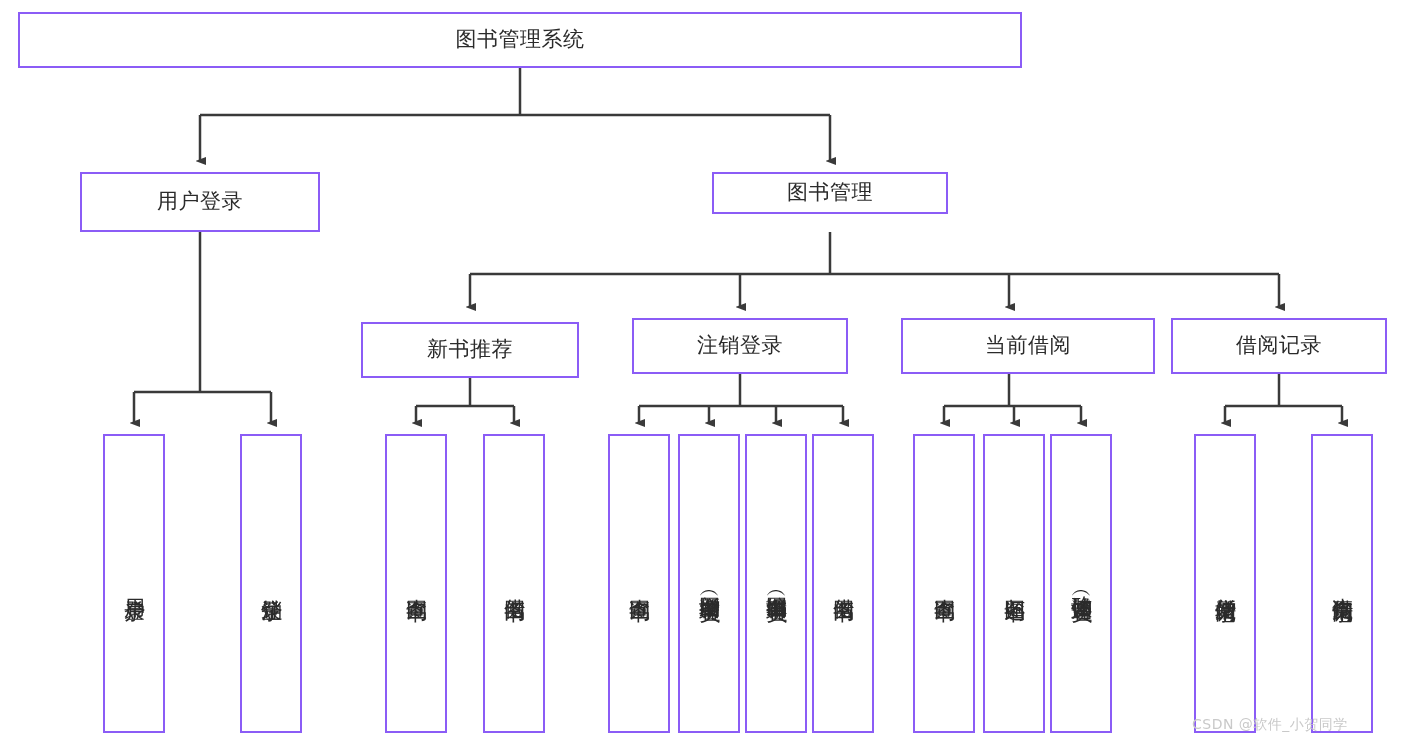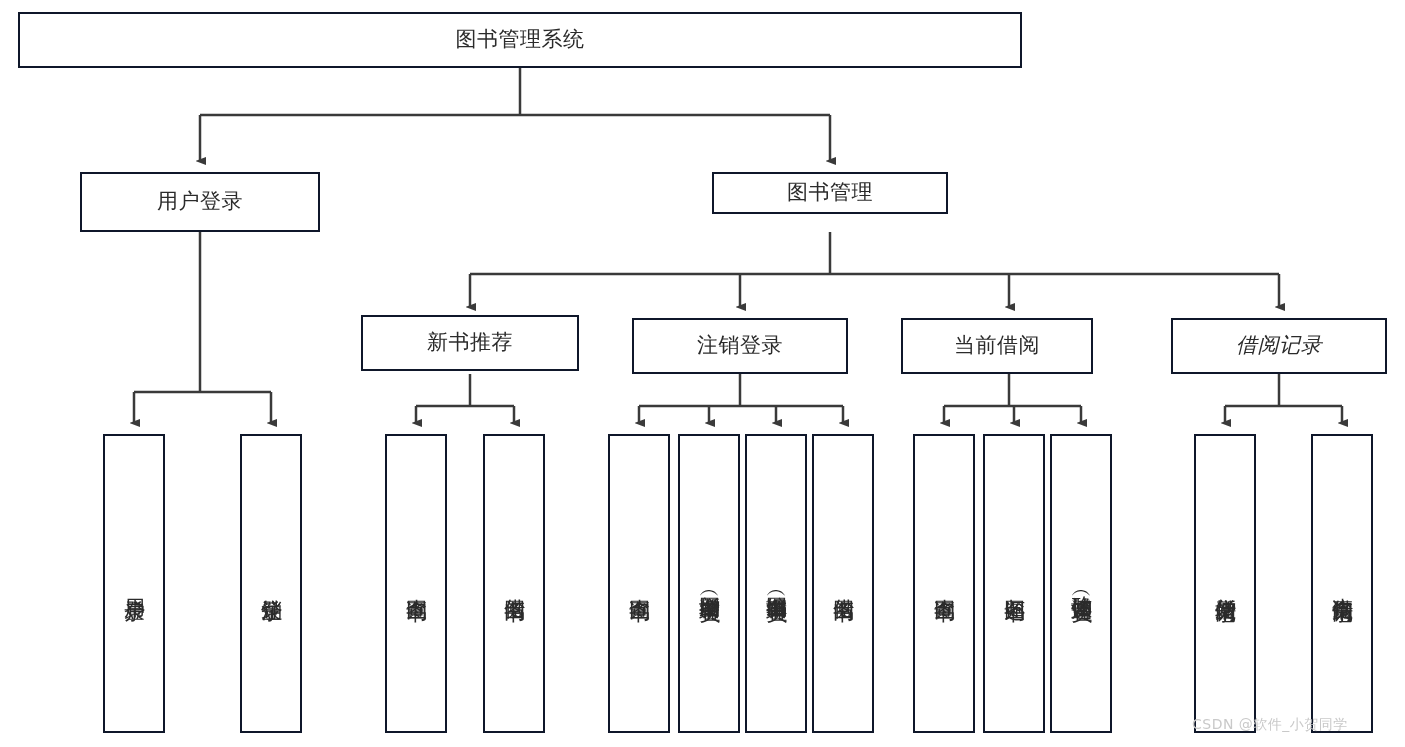--- a/index.html
+++ b/index.html
@@ -21,21 +21,21 @@
     position: absolute;
     left: 0;
     top: 0;
     width: 1405px;
     height: 747px;
     pointer-events: none;
   }
   .node {
     position: absolute;
     box-sizing: border-box;
-    border: 2px solid #0f172a;
+    border: 2px solid #8b5cf6;
     background: #ffffff;
     color: #2b2b2b;
     display: flex;
     align-items: center;
     justify-content: center;
     text-align: center;
   }
   .node-h .label {
     font-size: 21px;
     line-height: 1.1;
@@ -112,30 +112,30 @@
   <div id="nodes-layer">
       <div class="node node-h" style="left: 18px; top: 12px; width: 1004px; height: 56px;">
         <span class="label">图书管理系统</span>
       </div>
       <div class="node node-h" style="left: 80px; top: 172px; width: 240px; height: 60px;">
         <span class="label">用户登录</span>
       </div>
       <div class="node node-h" style="left: 712px; top: 172px; width: 236px; height: 42px;">
         <span class="label">图书管理</span>
       </div>
-      <div class="node node-h" style="left: 361px; top: 315px; width: 218px; height: 56px;">
+      <div class="node node-h" style="left: 361px; top: 322px; width: 218px; height: 56px;">
         <span class="label">新书推荐</span>
       </div>
       <div class="node node-h" style="left: 632px; top: 318px; width: 216px; height: 56px;">
         <span class="label">注销登录</span>
       </div>
-      <div class="node node-h" style="left: 901px; top: 318px; width: 192px; height: 56px;">
+      <div class="node node-h" style="left: 901px; top: 318px; width: 254px; height: 56px;">
         <span class="label">当前借阅</span>
       </div>
-      <div class="node node-h" style="left: 1171px; top: 318px; width: 216px; height: 56px; font-style: italic;">
+      <div class="node node-h" style="left: 1171px; top: 318px; width: 216px; height: 56px;">
         <span class="label">借阅记录</span>
       </div>
       <div class="node node-v" style="left: 103px; top: 434px; width: 62px; height: 299px;">
         <span class="label">用户登录</span>
       </div>
       <div class="node node-v" style="left: 240px; top: 434px; width: 62px; height: 299px;">
         <span class="label">注销登录</span>
       </div>
       <div class="node node-v" style="left: 385px; top: 434px; width: 62px; height: 299px;">
         <span class="label">查询图书</span>

